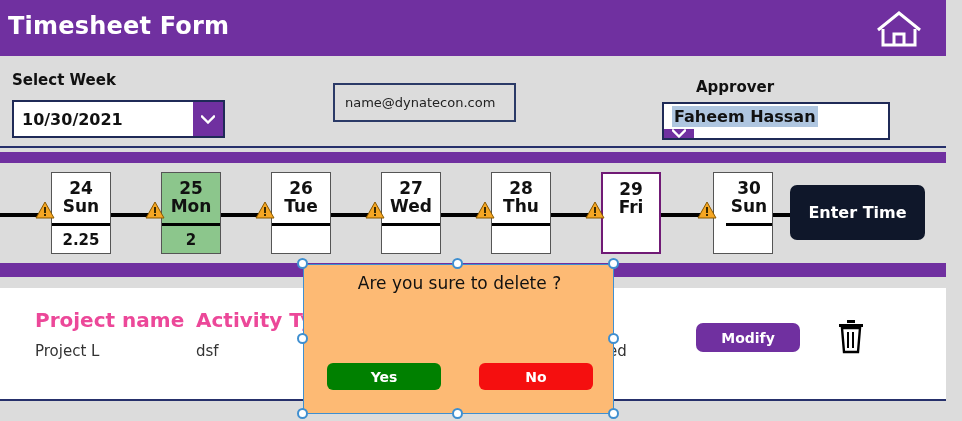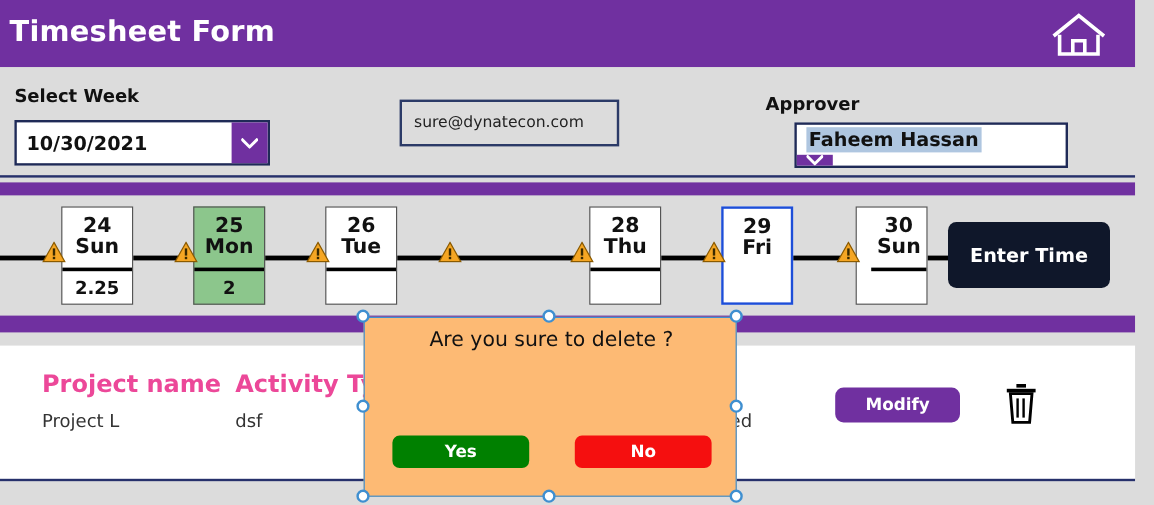--- a/index.html
+++ b/index.html
@@ -147,21 +147,21 @@
     height: 82px;
     box-sizing: border-box;
     border: 1px solid #555555;
     background: #ffffff;
     z-index: 3;
   }
   .daycard.green {
     background: #8CC68C;
   }
   .daycard.selected {
-    border: 2px solid #1d4ed8;
+    border: 2px solid #701a75;
   }
   .daycard .d-head {
     height: 50px;
     box-sizing: border-box;
     display: flex;
     flex-direction: column;
     align-items: center;
     justify-content: center;
     line-height: 1.05;
   }
@@ -331,24 +331,24 @@
     <div class="combo" style="left:12px; top:44px; width:213px; height:38px;">
       <div class="combo-value">10/30/2021</div>
       <div class="combo-btn">
         <svg class="chev" viewBox="0 0 14 9" aria-hidden="true">
           <path d="M1 1.5 L7 7.5 L13 1.5" fill="none" stroke="#ffffff" stroke-width="2.4" stroke-linecap="square"></path>
         </svg>
       </div>
     </div>
 
     <div class="mailbox" style="left:333px; top:27px; width:183px; height:39px;">
-      <span class="mail-text">sure@dynatecon.com</span>
-    </div>
-
-    <div class="field-label" style="left:638px; top:22px;">Approver</div>
+      <span class="mail-text">name@dynatecon.com</span>
+    </div>
+
+    <div class="field-label" style="left:696px; top:22px;">Approver</div>
 
     <div class="combo" style="left:662px; top:46px; width:228px; height:38px;flex-direction:column;">
       <div class="combo-value">
         <span class="hl">Faheem Hassan</span>
       </div>
       <div class="combo-btn">
         <svg class="chev" viewBox="0 0 14 9" aria-hidden="true">
           <path d="M1 1.5 L7 7.5 L13 1.5" fill="none" stroke="#ffffff" stroke-width="2.4" stroke-linecap="square"></path>
         </svg>
       </div>
@@ -409,20 +409,28 @@
       <div class="d-val"></div>
     </div>
 
     <span class="warn" style="left:365px;">
       <svg viewBox="0 0 20 18" width="20" height="18" aria-hidden="true">
         <path d="M10 1 L19 17 L1 17 Z" fill="#F5A623" stroke="#8a5a00" stroke-width="1"></path>
         <rect x="9" y="6" width="2" height="6" fill="#3a2a00"></rect>
         <rect x="9" y="13" width="2" height="2" fill="#3a2a00"></rect>
       </svg>
     </span>
+    <div class="daycard" style="left:381px;">
+      <div class="d-head">
+        <span class="d-num">27</span>
+        <span class="d-dow">Wed</span>
+      </div>
+      <div class="d-rule"></div>
+      <div class="d-val"></div>
+    </div>
 
     <span class="warn" style="left:475px;">
       <svg viewBox="0 0 20 18" width="20" height="18" aria-hidden="true">
         <path d="M10 1 L19 17 L1 17 Z" fill="#F5A623" stroke="#8a5a00" stroke-width="1"></path>
         <rect x="9" y="6" width="2" height="6" fill="#3a2a00"></rect>
         <rect x="9" y="13" width="2" height="2" fill="#3a2a00"></rect>
       </svg>
     </span>
     <div class="daycard" style="left:491px;">
       <div class="d-head">

